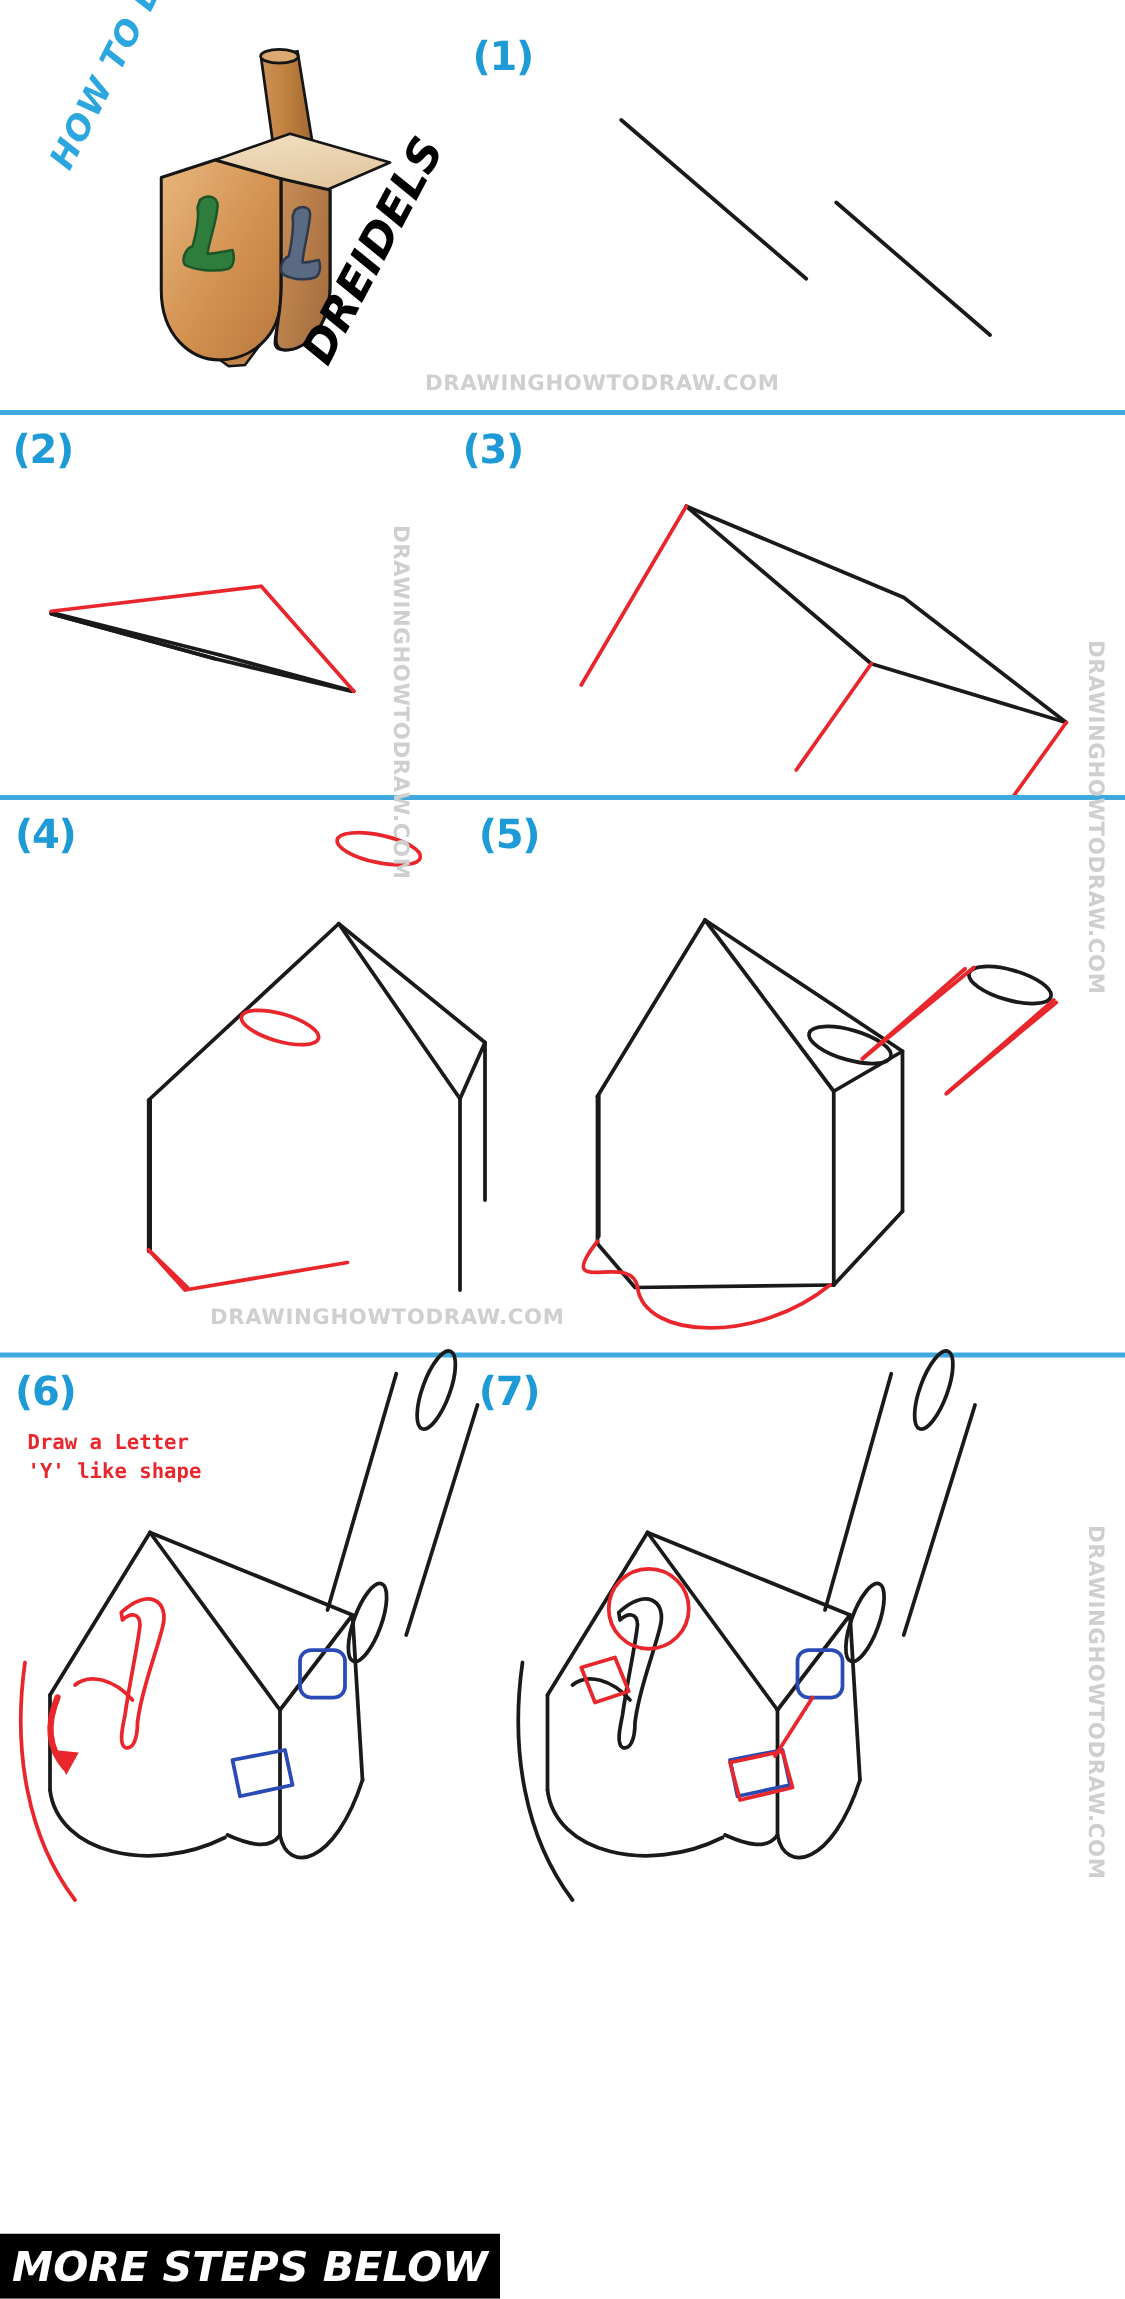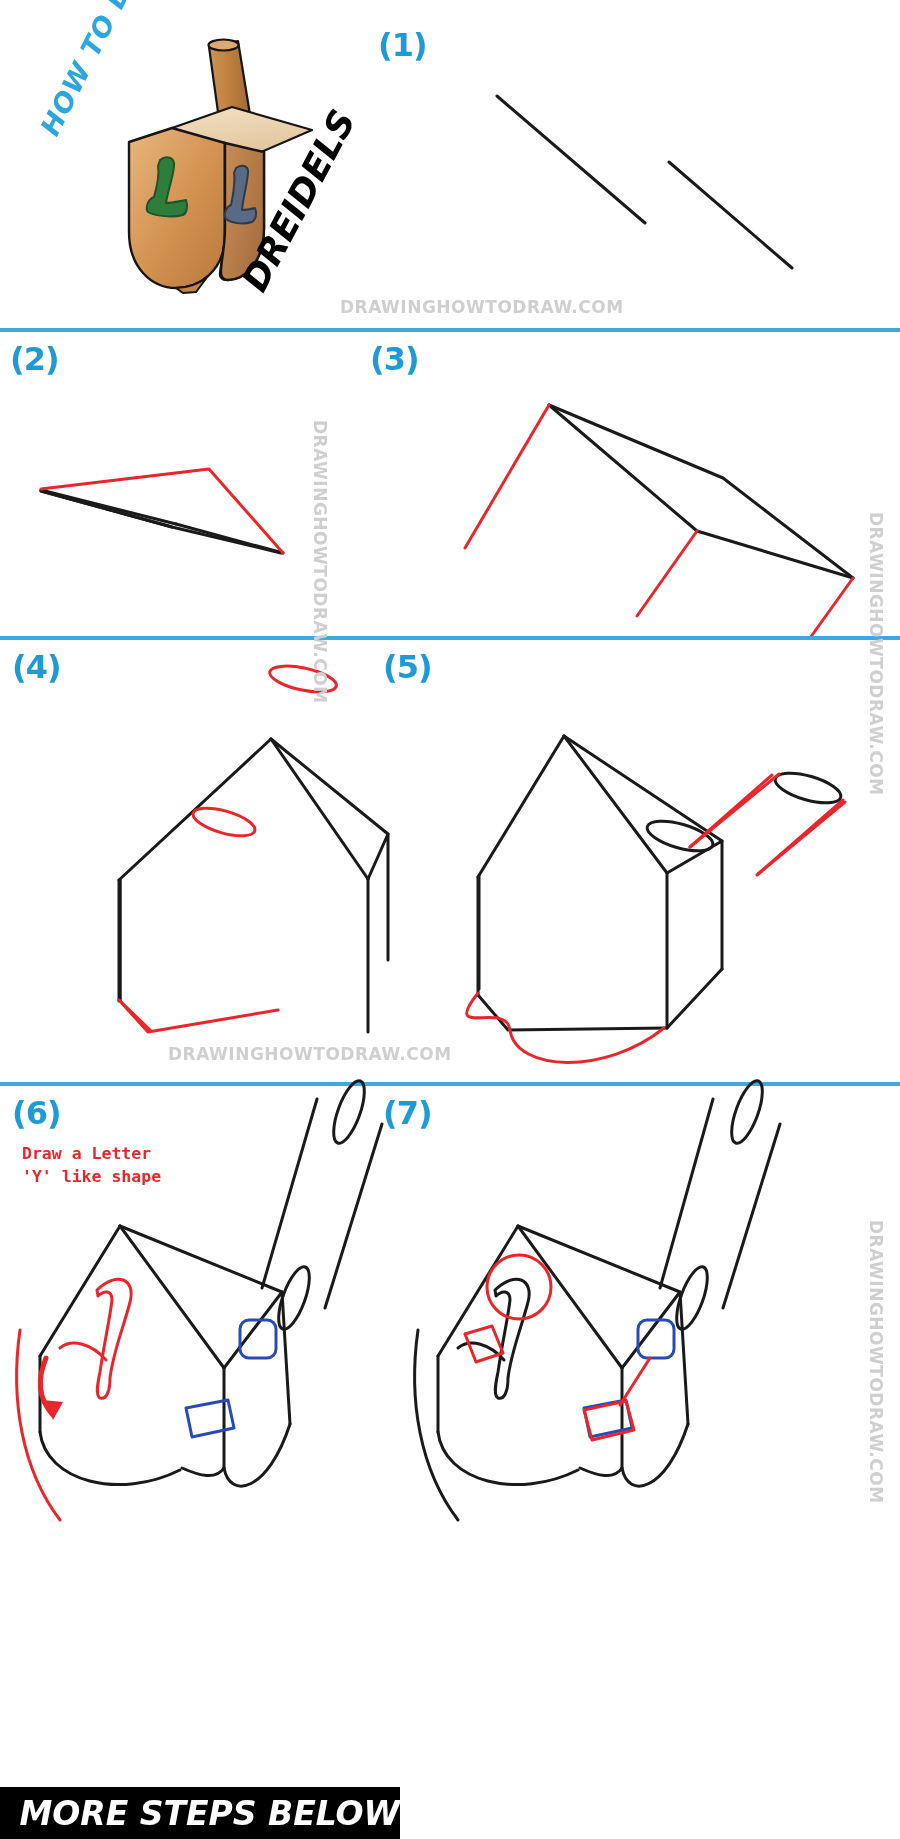--- a/index.html
+++ b/index.html
@@ -73,21 +73,21 @@
     font-size:16.5px;
     line-height:23px;
     white-space:pre;
   }
 
   .bottom-banner {
     position:absolute;
     left:0; bottom:0;
     width:400px; height:52px;
     background:#000000;
-    display:flex; align-items:center; justify-content:flex-end;
+    display:flex; align-items:center; justify-content:center;
   }
   .bottom-banner span {
     color:#ffffff;
     font-family:"DejaVu Sans", sans-serif;
     font-weight:bold;
     font-style:italic;
     font-size:33px;
     letter-spacing:0px;
   }
 </style>

